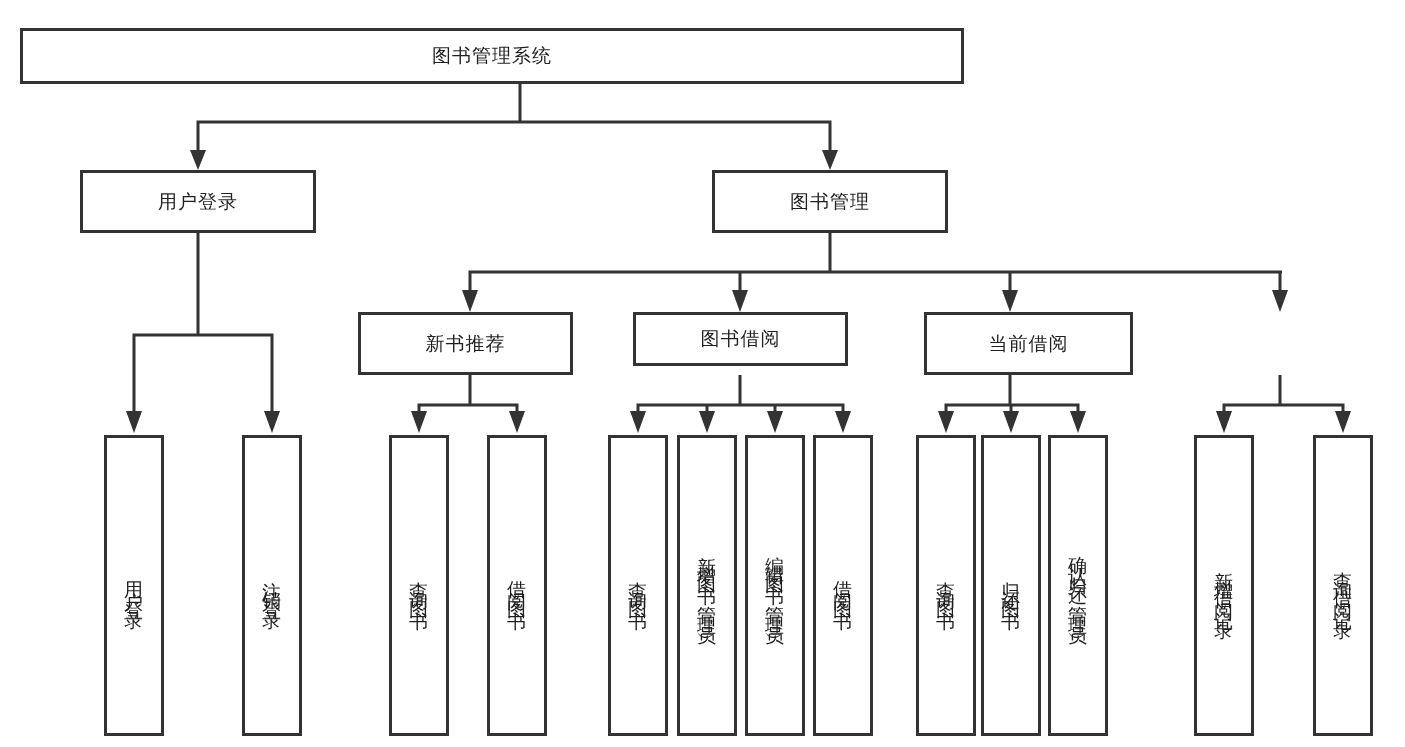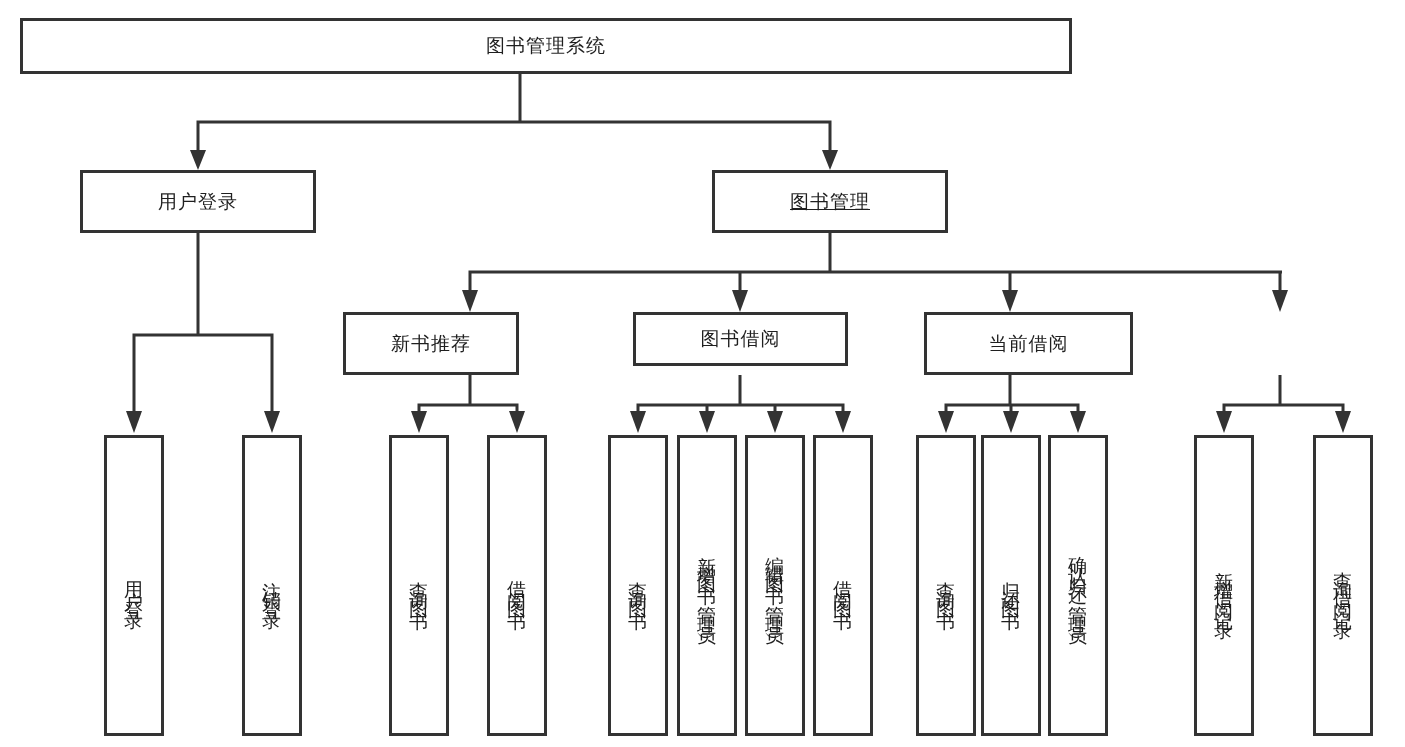--- a/index.html
+++ b/index.html
@@ -91,32 +91,32 @@
       <polygon points="767,411 783,411 775,433"></polygon>
       <polygon points="835,411 851,411 843,433"></polygon>
       <polygon points="938,411 954,411 946,433"></polygon>
       <polygon points="1003,411 1019,411 1011,433"></polygon>
       <polygon points="1070,411 1086,411 1078,433"></polygon>
       <polygon points="1216,411 1232,411 1224,433"></polygon>
       <polygon points="1335,411 1351,411 1343,433"></polygon>
     </g>
   </svg>
 
-  <div class="box" style="left:20px; top:18px; width:1052px; height:56px;">
+  <div class="box" style="left:20px; top:28px; width:944px; height:56px;">
     <span class="h-label">图书管理系统</span>
   </div>
 
   <div class="box" style="left:80px; top:170px; width:236px; height:63px;">
     <span class="h-label">用户登录</span>
   </div>
-  <div class="box" style="left:712px; top:170px; width:236px; height:63px;text-decoration:underline;">
+  <div class="box" style="left:712px; top:170px; width:236px; height:63px;">
     <span class="h-label">图书管理</span>
   </div>
 
-  <div class="box" style="left:343px; top:312px; width:176px; height:63px;">
+  <div class="box" style="left:358px; top:312px; width:215px; height:63px;">
     <span class="h-label">新书推荐</span>
   </div>
   <div class="box" style="left:633px; top:312px; width:215px; height:54px;">
     <span class="h-label">图书借阅</span>
   </div>
   <div class="box" style="left:924px; top:312px; width:209px; height:63px;">
     <span class="h-label">当前借阅</span>
   </div>
 
   <div class="box" style="left:104px; top:435px; width:60px; height:301px;">

